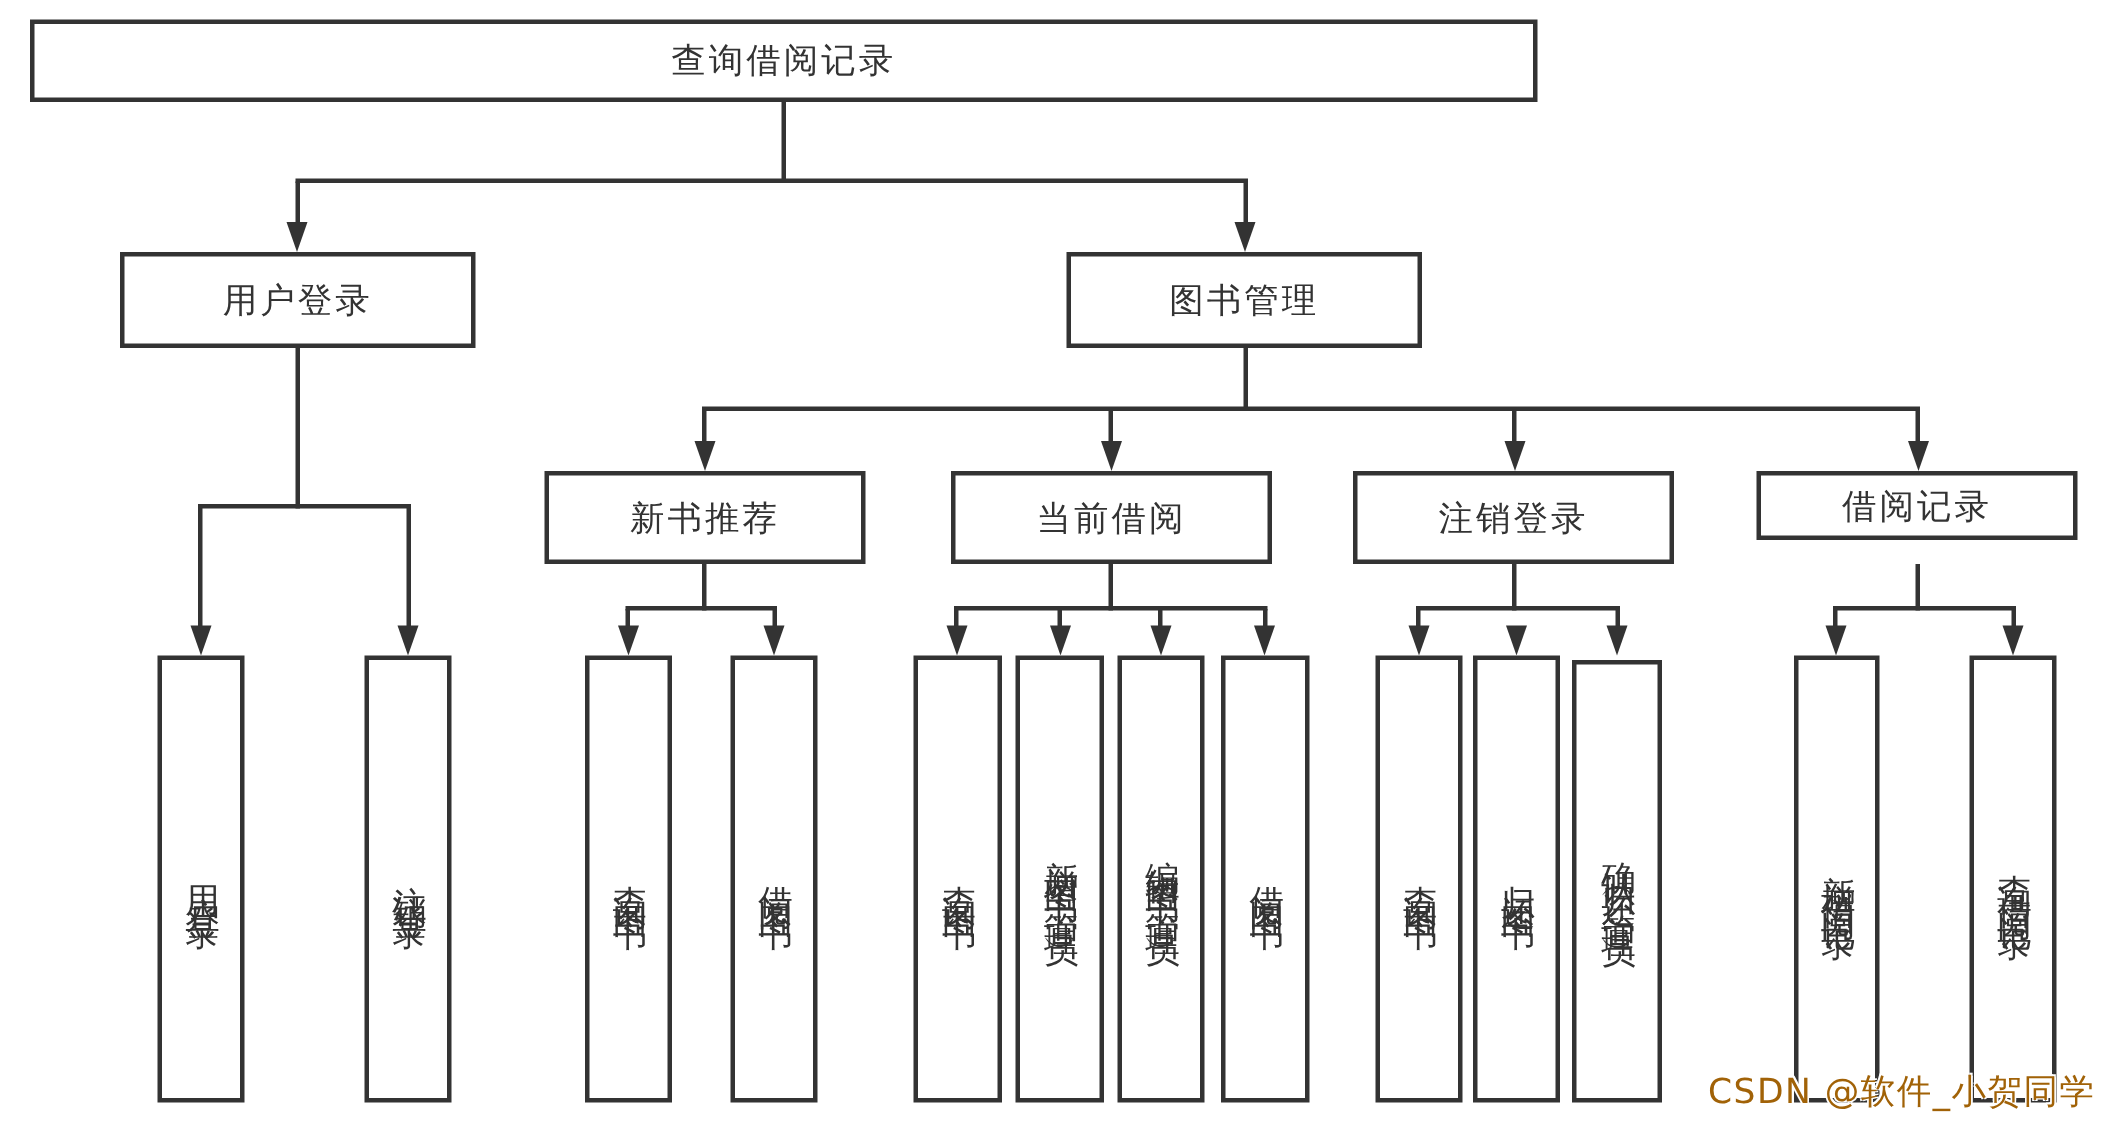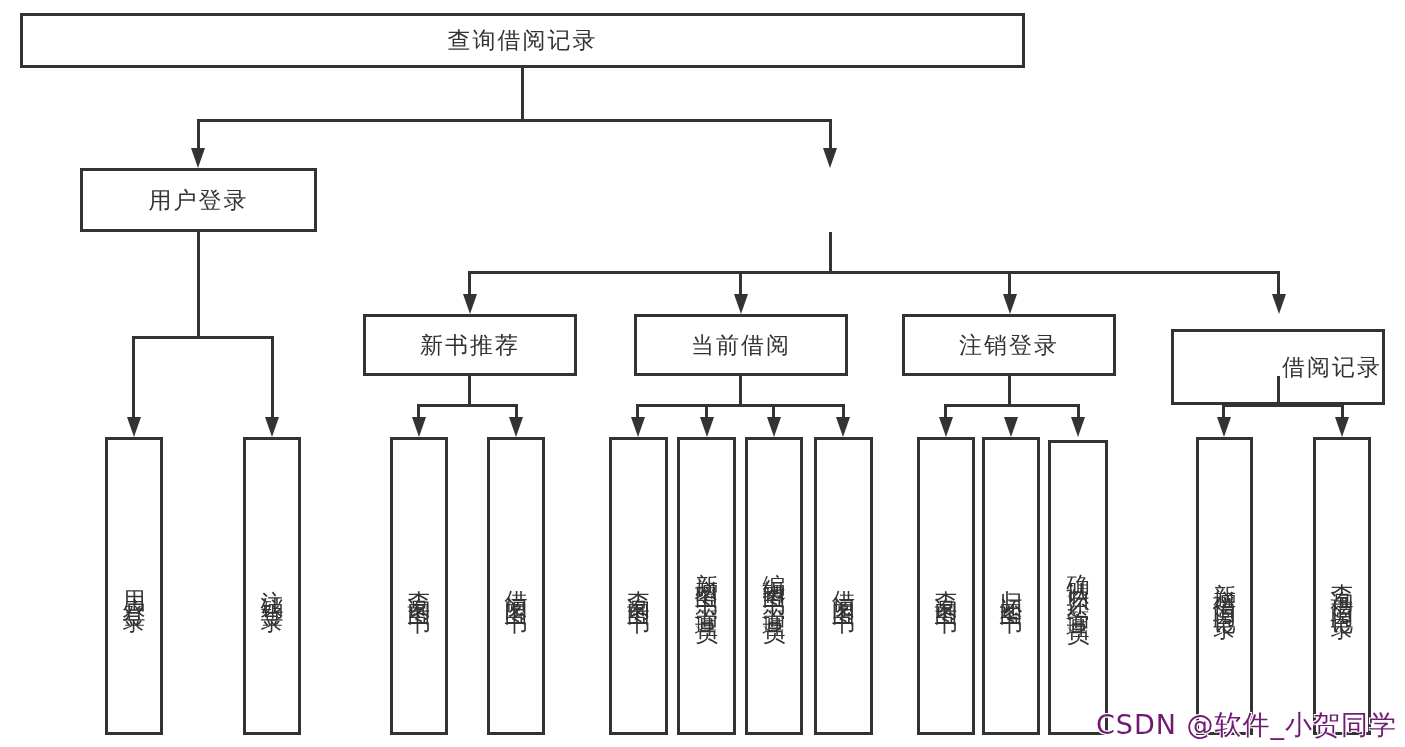--- a/index.html
+++ b/index.html
@@ -21,21 +21,21 @@
     font-size:23px;letter-spacing:7px;color:#333;line-height:1;
   }
   .hline{position:absolute;height:3px;background:#333;}
   .vline{position:absolute;width:3px;background:#333;}
   .arrow{
     position:absolute;width:0;height:0;
     border-left:7px solid transparent;border-right:7px solid transparent;
     border-top:20px solid #333;
   }
   .watermark{
-    position:absolute;right:8px;bottom:4px;font-size:27px;color:#701a75;
+    position:absolute;right:8px;bottom:4px;font-size:23px;color:#a16207;
     letter-spacing:1px;
     text-shadow:1px 1px 0 #fff,-1px -1px 0 #fff,1px -1px 0 #fff,-1px 1px 0 #fff;
   }
 </style>
 </head>
 <body>
 
 <div id="stage">
 
   <div class="box" style="left:20px;top:13px;width:1005px;height:55px;">
@@ -44,20 +44,23 @@
 
   <div class="vline" style="left:521px;top:68px;height:54px;"></div>
   <div class="hline" style="left:197px;top:119px;width:635px;"></div>
   <div class="vline" style="left:197px;top:121px;height:30px;"></div>
   <div class="vline" style="left:829px;top:121px;height:30px;"></div>
   <div class="arrow" style="left:191px;top:148px;"></div>
   <div class="arrow" style="left:823px;top:148px;"></div>
 
   <div class="box" style="left:80px;top:168px;width:237px;height:64px;">
     <span>用户登录</span>
+  </div>
+  <div class="box" style="left:711px;top:168px;width:237px;height:64px;">
+    <span>图书管理</span>
   </div>
 
   <div class="vline" style="left:197px;top:232px;height:107px;"></div>
   <div class="hline" style="left:132px;top:336px;width:142px;"></div>
   <div class="vline" style="left:132px;top:338px;height:82px;"></div>
   <div class="vline" style="left:271px;top:338px;height:82px;"></div>
   <div class="arrow" style="left:127px;top:417px;"></div>
   <div class="arrow" style="left:265px;top:417px;"></div>
 
   <div class="vline" style="left:829px;top:232px;height:42px;"></div>
@@ -73,21 +76,21 @@
 
   <div class="box" style="left:363px;top:314px;width:214px;height:62px;">
     <span>新书推荐</span>
   </div>
   <div class="box" style="left:634px;top:314px;width:214px;height:62px;">
     <span>当前借阅</span>
   </div>
   <div class="box" style="left:902px;top:314px;width:214px;height:62px;">
     <span>注销登录</span>
   </div>
-  <div class="box" style="left:1171px;top:329px;width:214px;height:76px;justify-content:flex-end;">
+  <div class="box" style="left:1171px;top:314px;width:214px;height:46px;">
     <span>借阅记录</span>
   </div>
 
   <div class="vline" style="left:468px;top:376px;height:31px;"></div>
   <div class="hline" style="left:417px;top:404px;width:101px;"></div>
   <div class="vline" style="left:417px;top:406px;height:14px;"></div>
   <div class="vline" style="left:515px;top:406px;height:14px;"></div>
   <div class="arrow" style="left:412px;top:417px;"></div>
   <div class="arrow" style="left:509px;top:417px;"></div>
 

